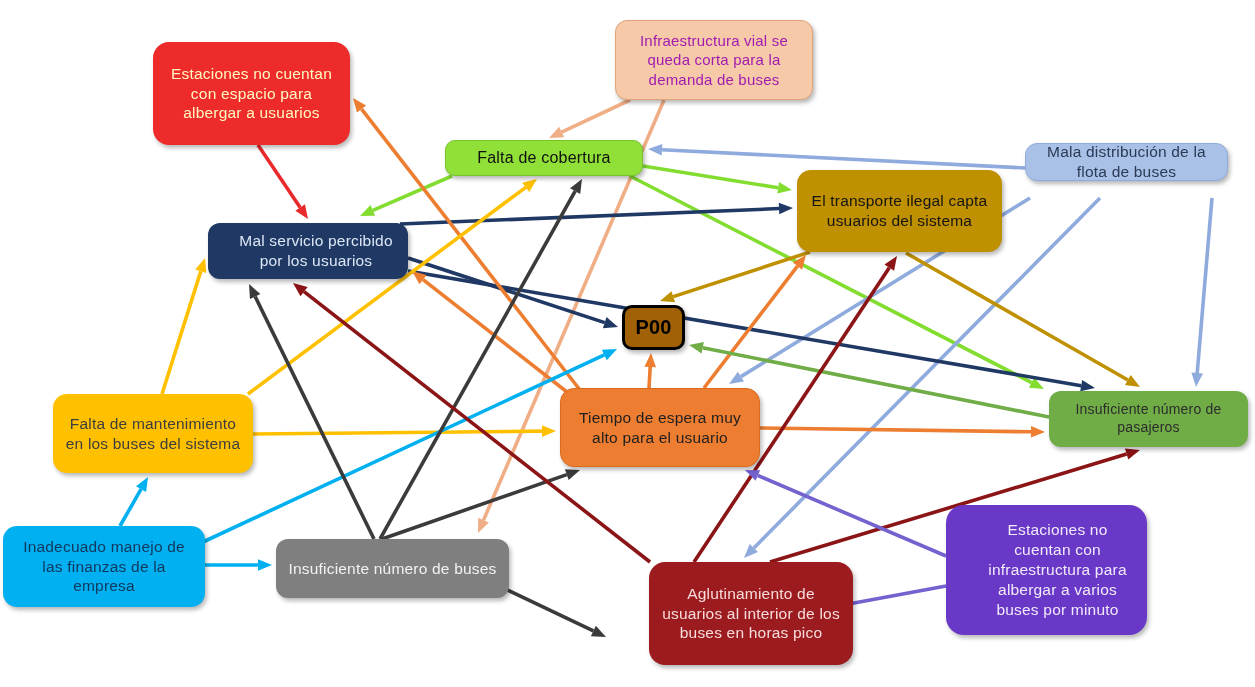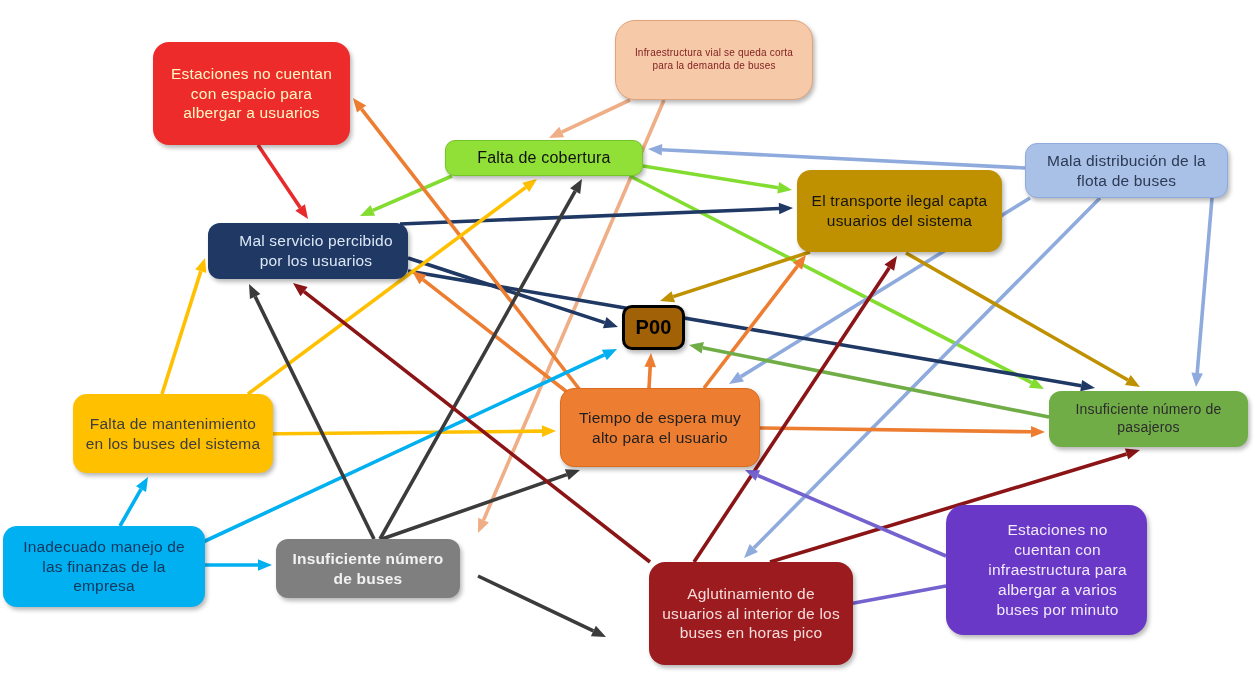--- a/index.html
+++ b/index.html
@@ -186,51 +186,51 @@
       </g>
       <g>
         <line x1="946" y1="586" x2="829.7673505254212" y2="607.4583352876145" stroke="#7462CF" stroke-width="3.6"></line>
         <polygon points="816,610 828.7143751445758,601.7547186413686 830.8203259062666,613.1619519338605" fill="#7462CF"></polygon>
       </g>
     </svg>
   <div id="nodes-layer">
       <div class="node" style="left: 153px; top: 42px; width: 197px; height: 103px; background: rgb(238, 43, 43); color: #fef9c3; border-radius: 16px; font-size: 15.5px; font-weight: normal;">
         <span class="label">Estaciones no cuentan con espacio para albergar a usuarios</span>
       </div>
-      <div class="node" style="left: 615px; top: 20px; width: 198px; height: 80px; background: rgb(246, 201, 168); color: #7f1d1d; border-radius: 20px; font-size: 10px; font-weight: normal; border: 1.5px solid rgb(226, 163, 121);">
+      <div class="node" style="left: 615px; top: 20px; width: 198px; height: 80px; background: rgb(246, 201, 168); color: #a21caf; border-radius: 12px; font-size: 15px; font-weight: normal; border: 1.5px solid rgb(226, 163, 121);">
         <span class="label">Infraestructura vial se queda corta para la demanda de buses</span>
       </div>
       <div class="node" style="left: 445px; top: 140px; width: 198px; height: 36px; background: rgb(144, 224, 56); color: rgb(16, 16, 16); border-radius: 10px; font-size: 16px; font-weight: normal; border: 1.5px solid rgb(118, 197, 40);">
         <span class="label">Falta de cobertura</span>
       </div>
-      <div class="node" style="left: 1025px; top: 143px; width: 203px; height: 55px; background: rgb(169, 193, 230); color: rgb(43, 58, 85); border-radius: 12px; font-size: 15.5px; font-weight: normal; border: 1.5px solid rgb(143, 170, 220);">
+      <div class="node" style="left: 1025px; top: 143px; width: 203px; height: 38px; background: rgb(169, 193, 230); color: rgb(43, 58, 85); border-radius: 12px; font-size: 15.5px; font-weight: normal; border: 1.5px solid rgb(143, 170, 220);">
         <span class="label">Mala distribución de la flota de buses</span>
       </div>
       <div class="node" style="left: 797px; top: 170px; width: 205px; height: 82px; background: rgb(191, 144, 0); color: rgb(20, 20, 20); border-radius: 14px; font-size: 15.5px; font-weight: normal;">
         <span class="label">El transporte ilegal capta usuarios del sistema</span>
       </div>
       <div class="node" style="left: 208px; top: 223px; width: 200px; height: 56px; background: rgb(31, 56, 100); color: rgb(220, 231, 245); border-radius: 12px; font-size: 15.5px; font-weight: normal; padding-left: 26px;">
         <span class="label">Mal servicio percibido por los usuarios</span>
       </div>
       <div class="node" style="left: 622px; top: 305px; width: 63px; height: 45px; background: #a16207; color: rgb(0, 0, 0); border-radius: 10px; font-size: 20px; font-weight: bold; border: 3.5px solid rgb(0, 0, 0);">
         <span class="label">P00</span>
       </div>
       <div class="node" style="left: 560px; top: 388px; width: 200px; height: 79px; background: rgb(237, 125, 49); color: rgb(31, 31, 31); border-radius: 14px; font-size: 15.5px; font-weight: normal; border: 1.5px solid rgb(219, 107, 30);">
         <span class="label">Tiempo de espera muy alto para el usuario</span>
       </div>
       <div class="node" style="left: 1049px; top: 391px; width: 199px; height: 56px; background: rgb(112, 173, 71); color: rgb(44, 44, 44); border-radius: 12px; font-size: 14px; font-weight: normal;">
         <span class="label">Insuficiente número de pasajeros</span>
       </div>
-      <div class="node" style="left: 53px; top: 394px; width: 200px; height: 79px; background: rgb(255, 192, 0); color: rgb(61, 61, 61); border-radius: 14px; font-size: 15.5px; font-weight: normal; margin-left: 20px;">
+      <div class="node" style="left: 53px; top: 394px; width: 200px; height: 79px; background: rgb(255, 192, 0); color: rgb(61, 61, 61); border-radius: 14px; font-size: 15.5px; font-weight: normal;">
         <span class="label">Falta de mantenimiento en los buses del sistema</span>
       </div>
       <div class="node" style="left: 3px; top: 526px; width: 202px; height: 81px; background: rgb(0, 176, 240); color: rgb(17, 55, 94); border-radius: 14px; font-size: 15.5px; font-weight: normal;">
         <span class="label">Inadecuado manejo de las finanzas de la empresa</span>
       </div>
-      <div class="node" style="left: 276px; top: 539px; width: 184px; height: 59px; background: rgb(127, 127, 127); color: rgb(242, 242, 242); border-radius: 12px; font-size: 15.5px; font-weight: bold;">
+      <div class="node" style="left: 276px; top: 539px; width: 233px; height: 59px; background: rgb(127, 127, 127); color: rgb(242, 242, 242); border-radius: 12px; font-size: 15.5px; font-weight: normal;">
         <span class="label">Insuficiente número de buses</span>
       </div>
       <div class="node" style="left: 609px; top: 562px; width: 204px; height: 103px; background: rgb(156, 27, 30); color: rgb(246, 220, 220); border-radius: 16px; font-size: 15.5px; font-weight: normal; margin-left: 40px;">
         <span class="label">Aglutinamiento de usuarios al interior de los buses en horas pico</span>
       </div>
       <div class="node" style="left: 946px; top: 505px; width: 201px; height: 130px; background: rgb(105, 56, 198); color: rgb(241, 234, 251); border-radius: 18px; font-size: 15.5px; font-weight: normal; padding-left: 32px;">
         <span class="label">Estaciones no cuentan con infraestructura para albergar a varios buses por minuto</span>
       </div>
     </div>
 </div>

